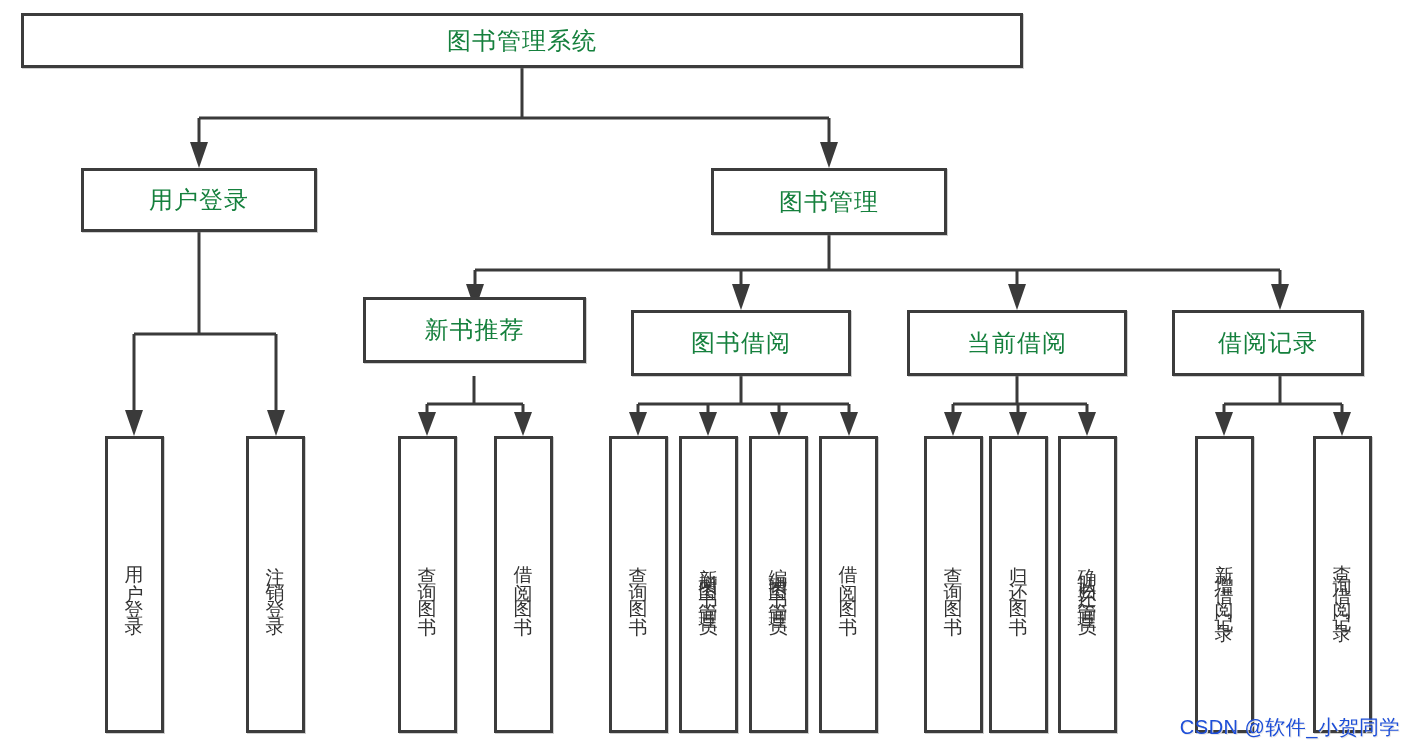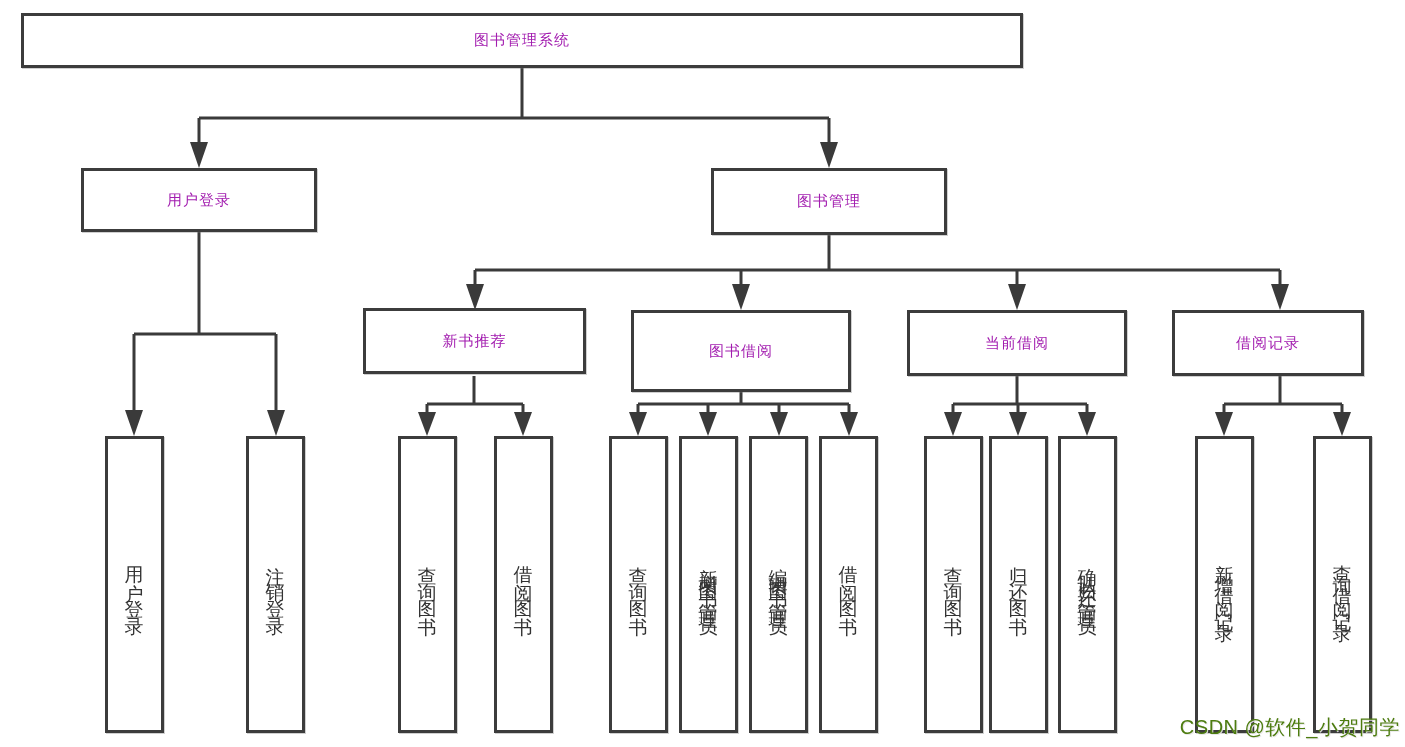--- a/index.html
+++ b/index.html
@@ -36,39 +36,39 @@
     box-sizing: border-box;
     border: 3px solid #3c3c3c;
     background: #ffffff;
     display: flex;
     align-items: center;
     justify-content: center;
     z-index: 2;
     box-shadow: 1px 1px 0 rgba(120,120,120,0.35);
   }
   .node .lbl {
-    font-size: 15px;
+    font-size: 24px;
     letter-spacing: 1px;
-    color: #a21caf;
+    color: #15803d;
     white-space: nowrap;
   }
   .leaf .vtext {
     writing-mode: vertical-lr;
     text-orientation: upright;
     font-size: 19px;
     line-height: 1;
     color: #333333;
   }
   .watermark {
     position: absolute;
     right: 5px;
     top: 714px;
     z-index: 5;
     font-size: 20px;
-    color: #4d7c0f;
+    color: #1d4ed8;
     letter-spacing: 0.5px;
     white-space: nowrap;
     text-shadow: 1px 1px 0 rgba(230,230,230,0.9);
   }
 </style>
 </head>
 <body>
 
 <div class="canvas">
 
@@ -112,24 +112,24 @@
     <span class="lbl">图书管理系统</span>
   </div>
 
   <div class="node" style="left:81px; top:168px; width:236px; height:64px;">
     <span class="lbl">用户登录</span>
   </div>
   <div class="node" style="left:711px; top:168px; width:236px; height:67px;">
     <span class="lbl">图书管理</span>
   </div>
 
-  <div class="node" style="left:363px; top:308px; width:223px; height:66px;">
+  <div class="node" style="left:363px; top:297px; width:223px; height:66px;">
     <span class="lbl">新书推荐</span>
   </div>
-  <div class="node" style="left:631px; top:310px; width:220px; height:82px;">
+  <div class="node" style="left:631px; top:310px; width:220px; height:66px;">
     <span class="lbl">图书借阅</span>
   </div>
   <div class="node" style="left:907px; top:310px; width:220px; height:66px;">
     <span class="lbl">当前借阅</span>
   </div>
   <div class="node" style="left:1172px; top:310px; width:192px; height:66px;">
     <span class="lbl">借阅记录</span>
   </div>
 
   <div class="node leaf" style="left:105px; top:436px; width:59px; height:297px;">

